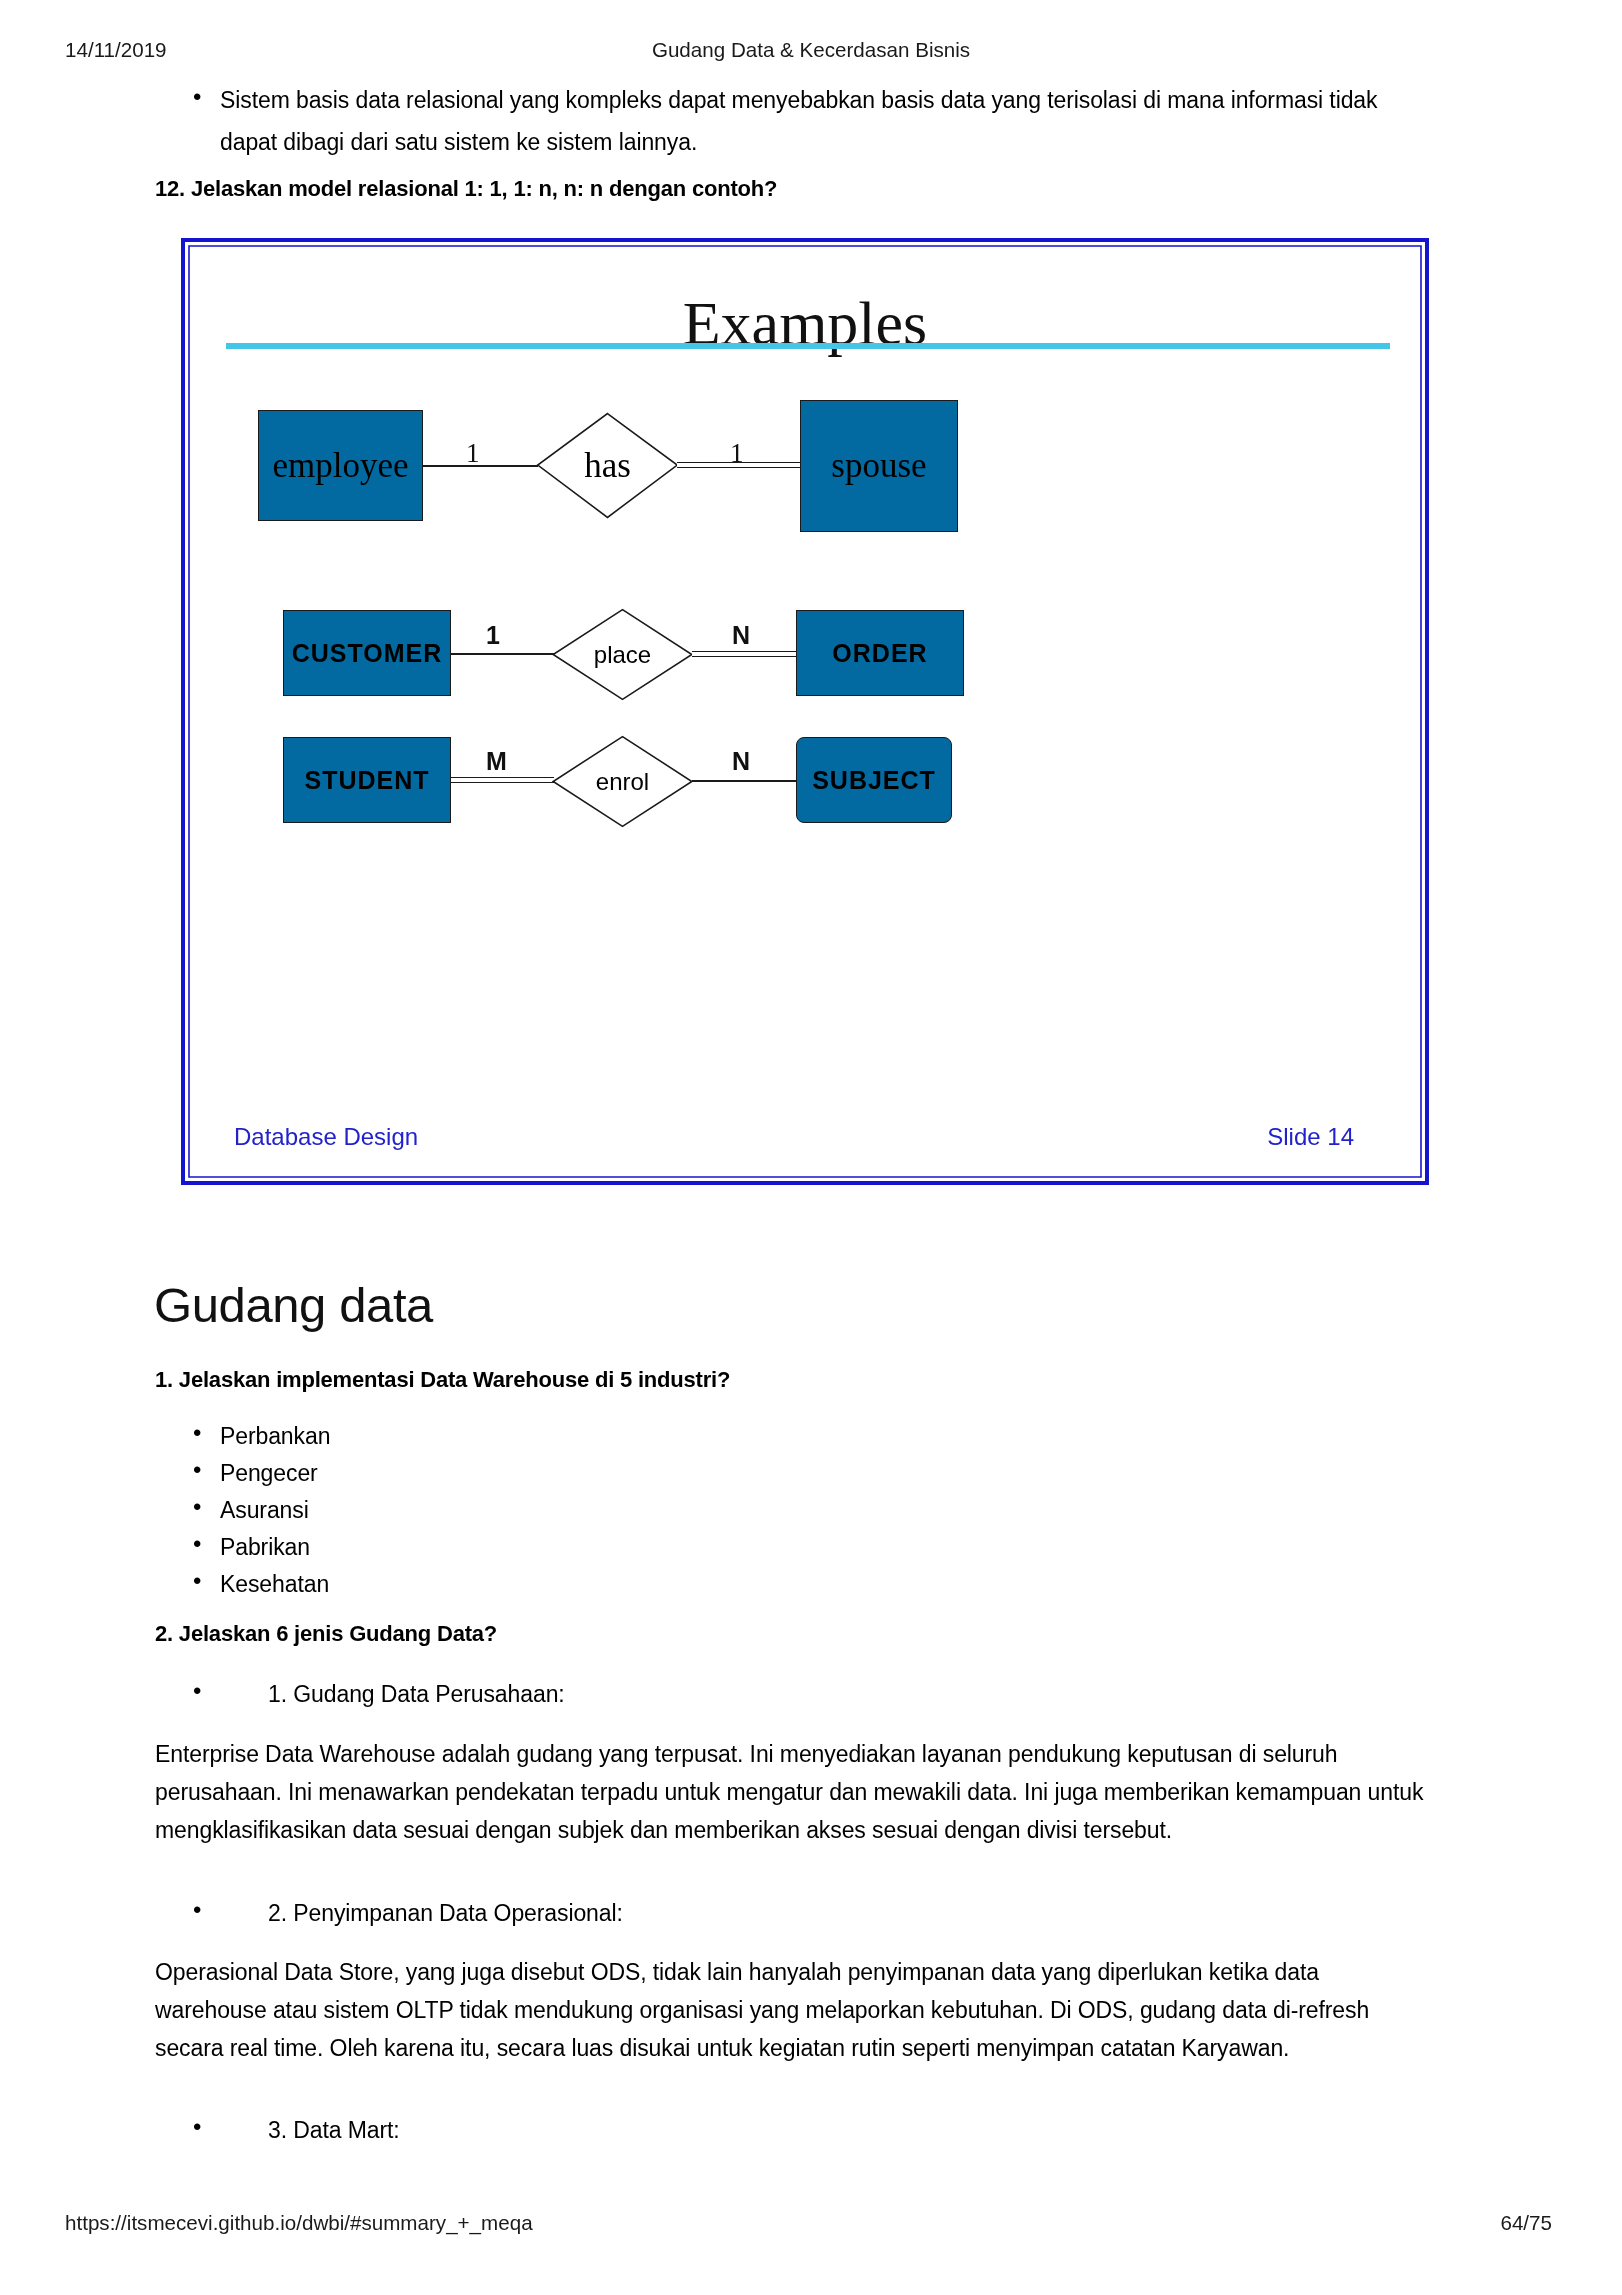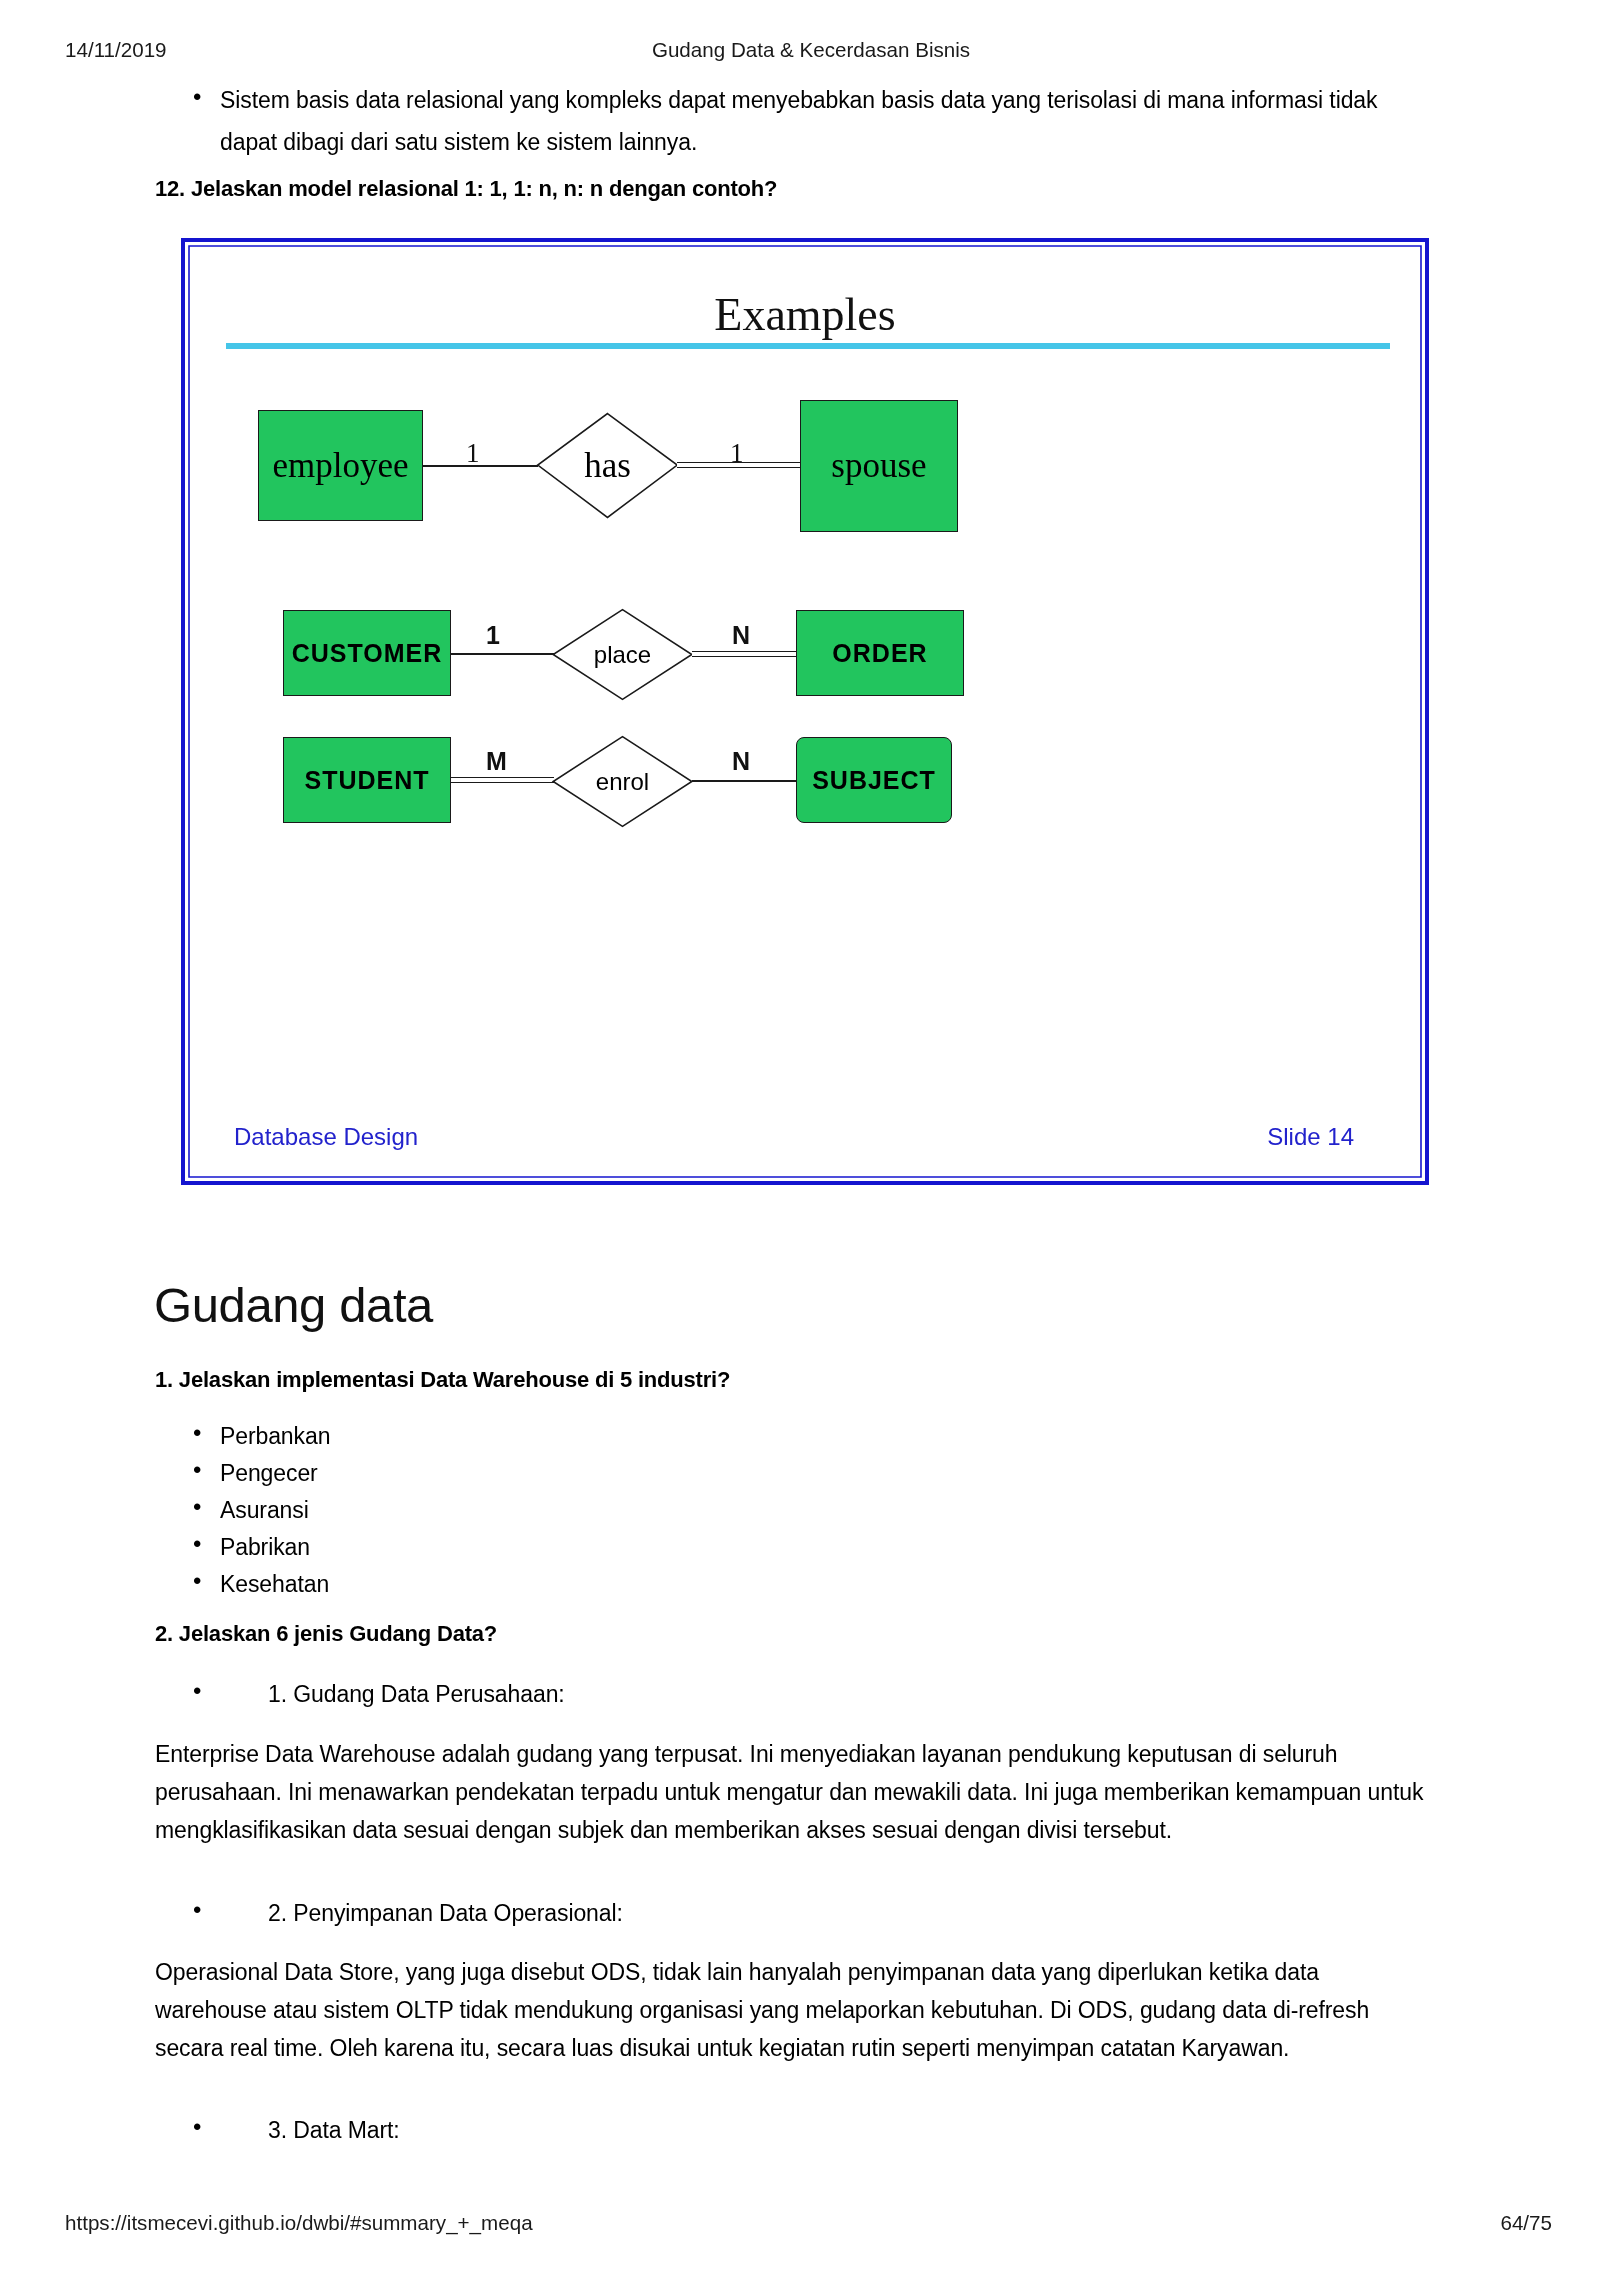--- a/index.html
+++ b/index.html
@@ -103,36 +103,36 @@
     box-sizing: border-box;
     box-shadow: inset 0 0 0 3.2px #ffffff, inset 0 0 0 4.8px #1414cf;
   }
   .slide-title {
     position: absolute;
     left: 0;
     top: 46px;
     width: 100%;
     text-align: center;
     font-family: "Liberation Serif", serif;
-    font-size: 46px;
+    font-size: 62px;
     color: #111111;
   }
   .slide-rule {
     position: absolute;
     left: 41px;
     top: 101px;
     width: 1164px;
     height: 5.5px;
     background: #45c5e8;
   }
 
   .er-box {
     position: absolute;
     border: 1.6px solid #1a1a1a;
-    background: #22c55e;
+    background: #0369a1;
     display: flex;
     align-items: center;
     justify-content: center;
     box-sizing: border-box;
   }
   .er-box.serif span {
     font-family: "Liberation Serif", serif;
     font-size: 35px;
     font-weight: 400;
   }

